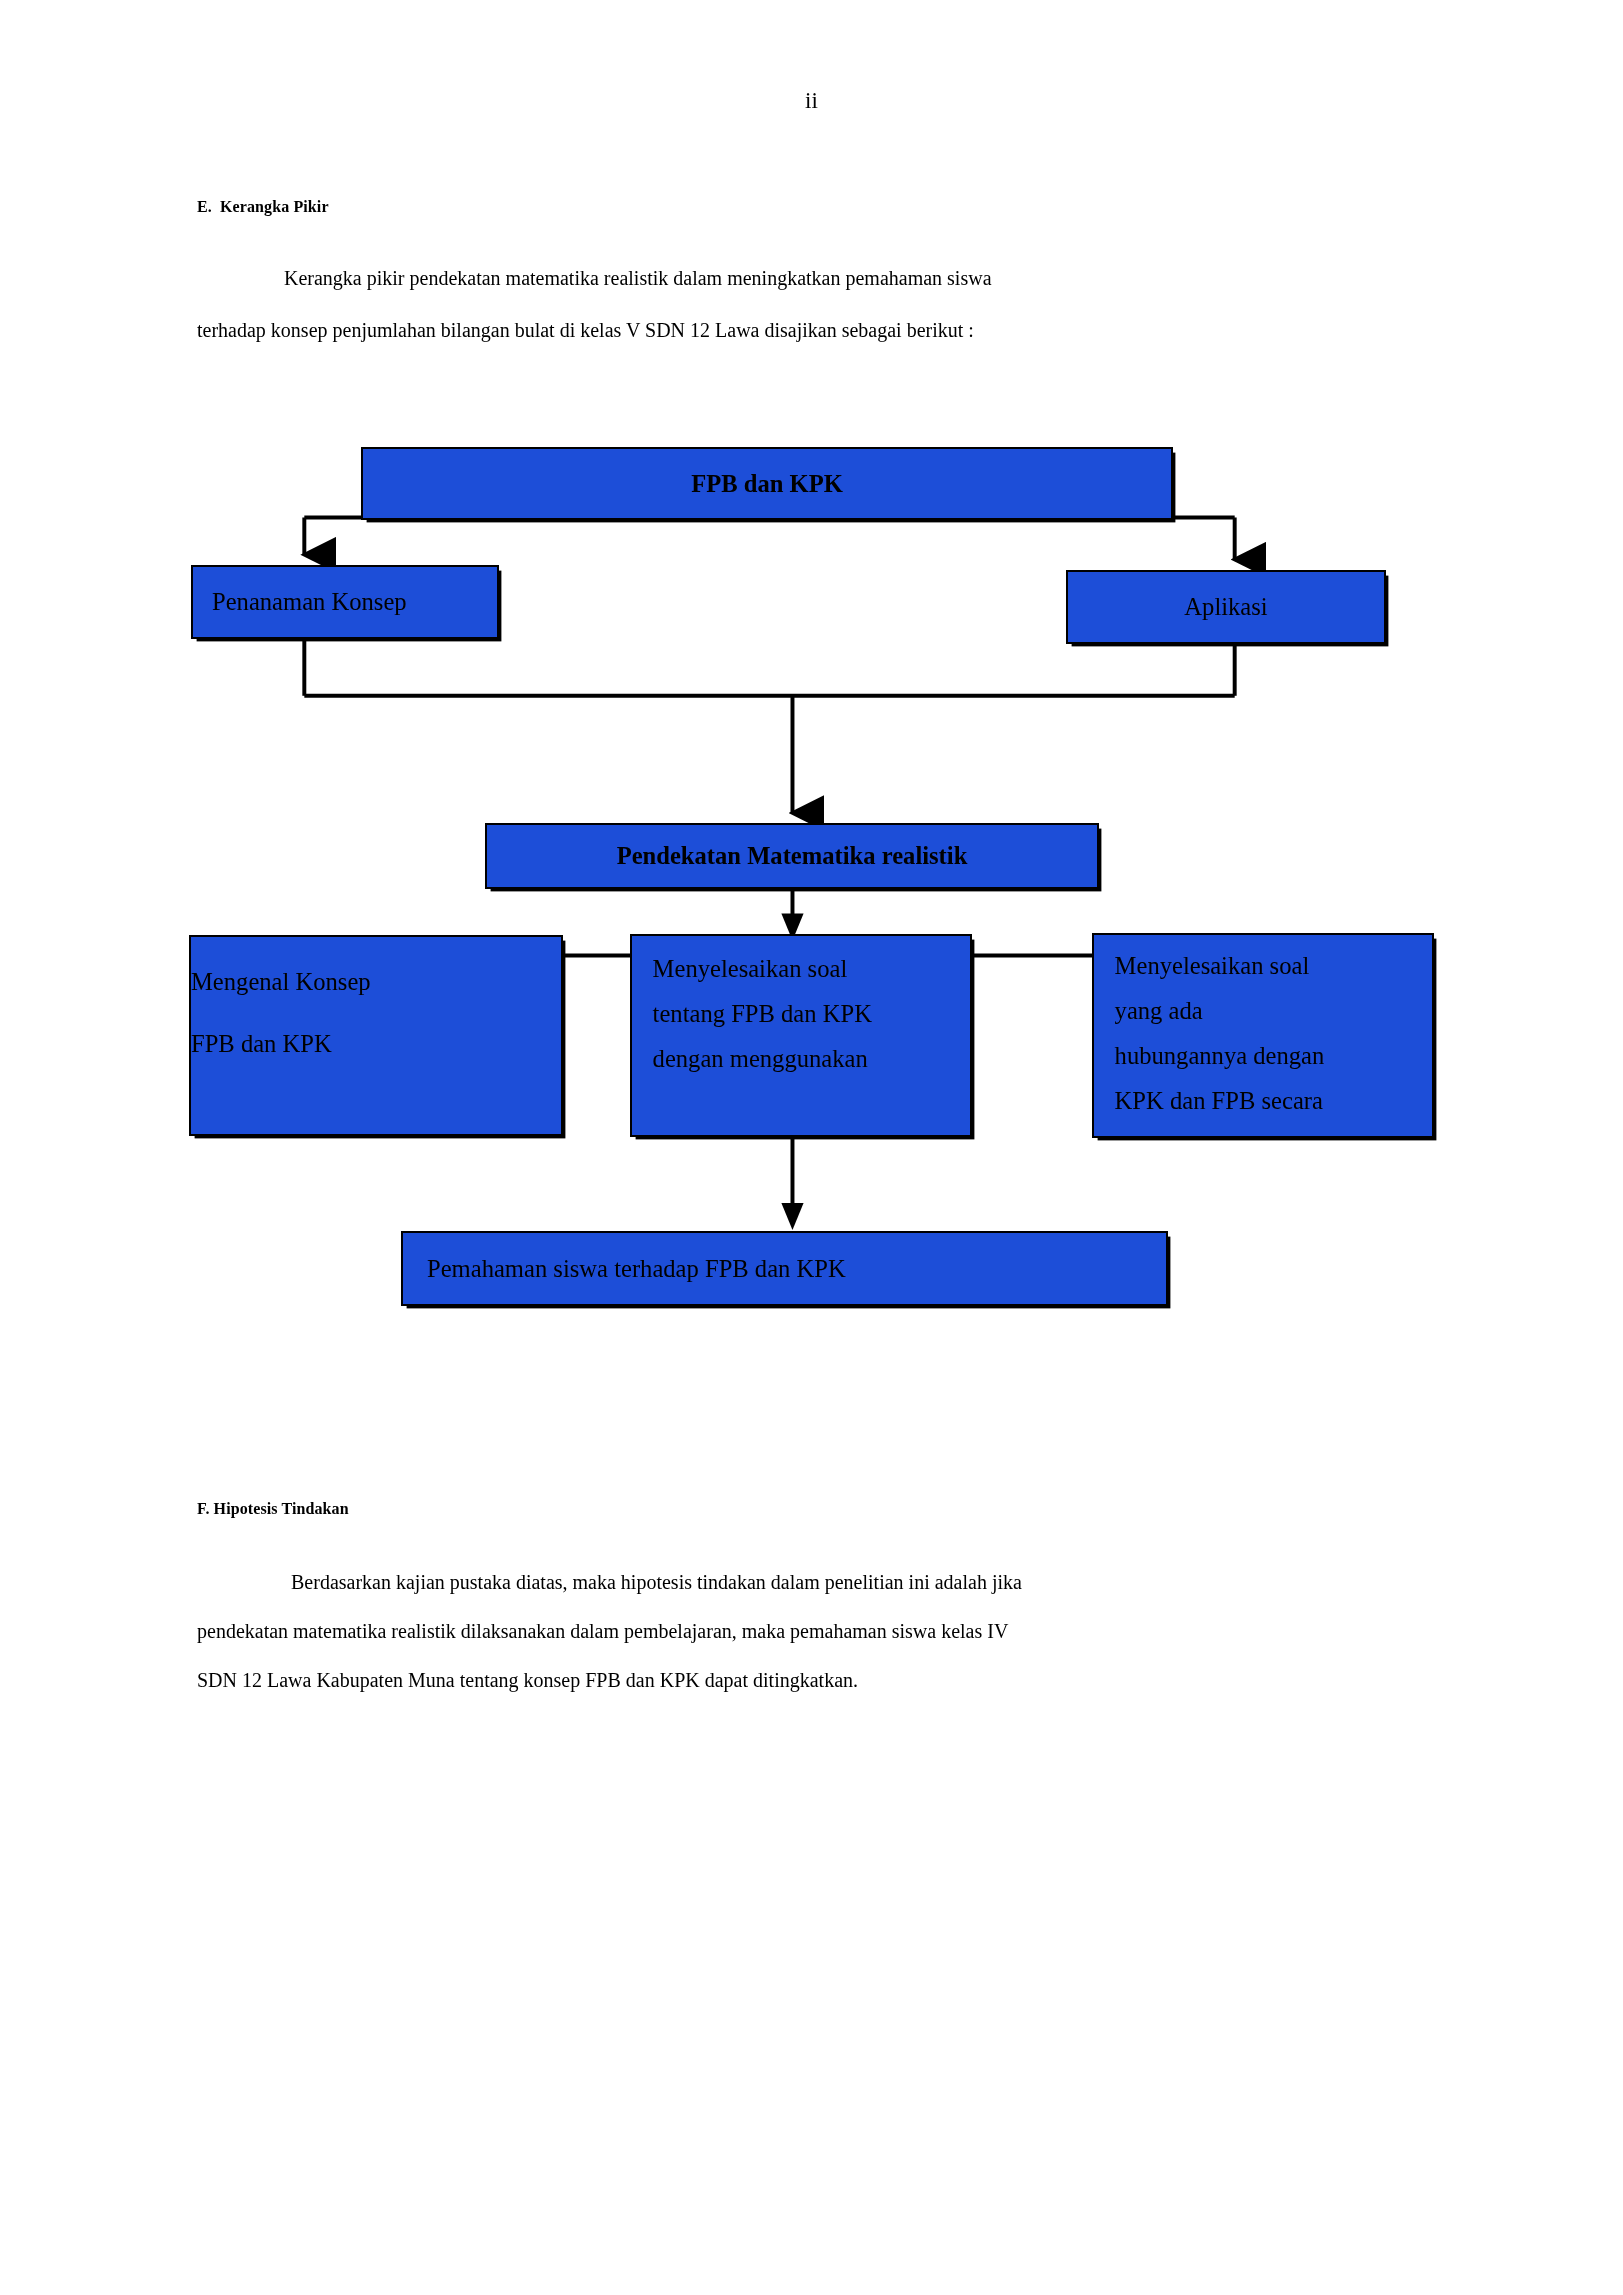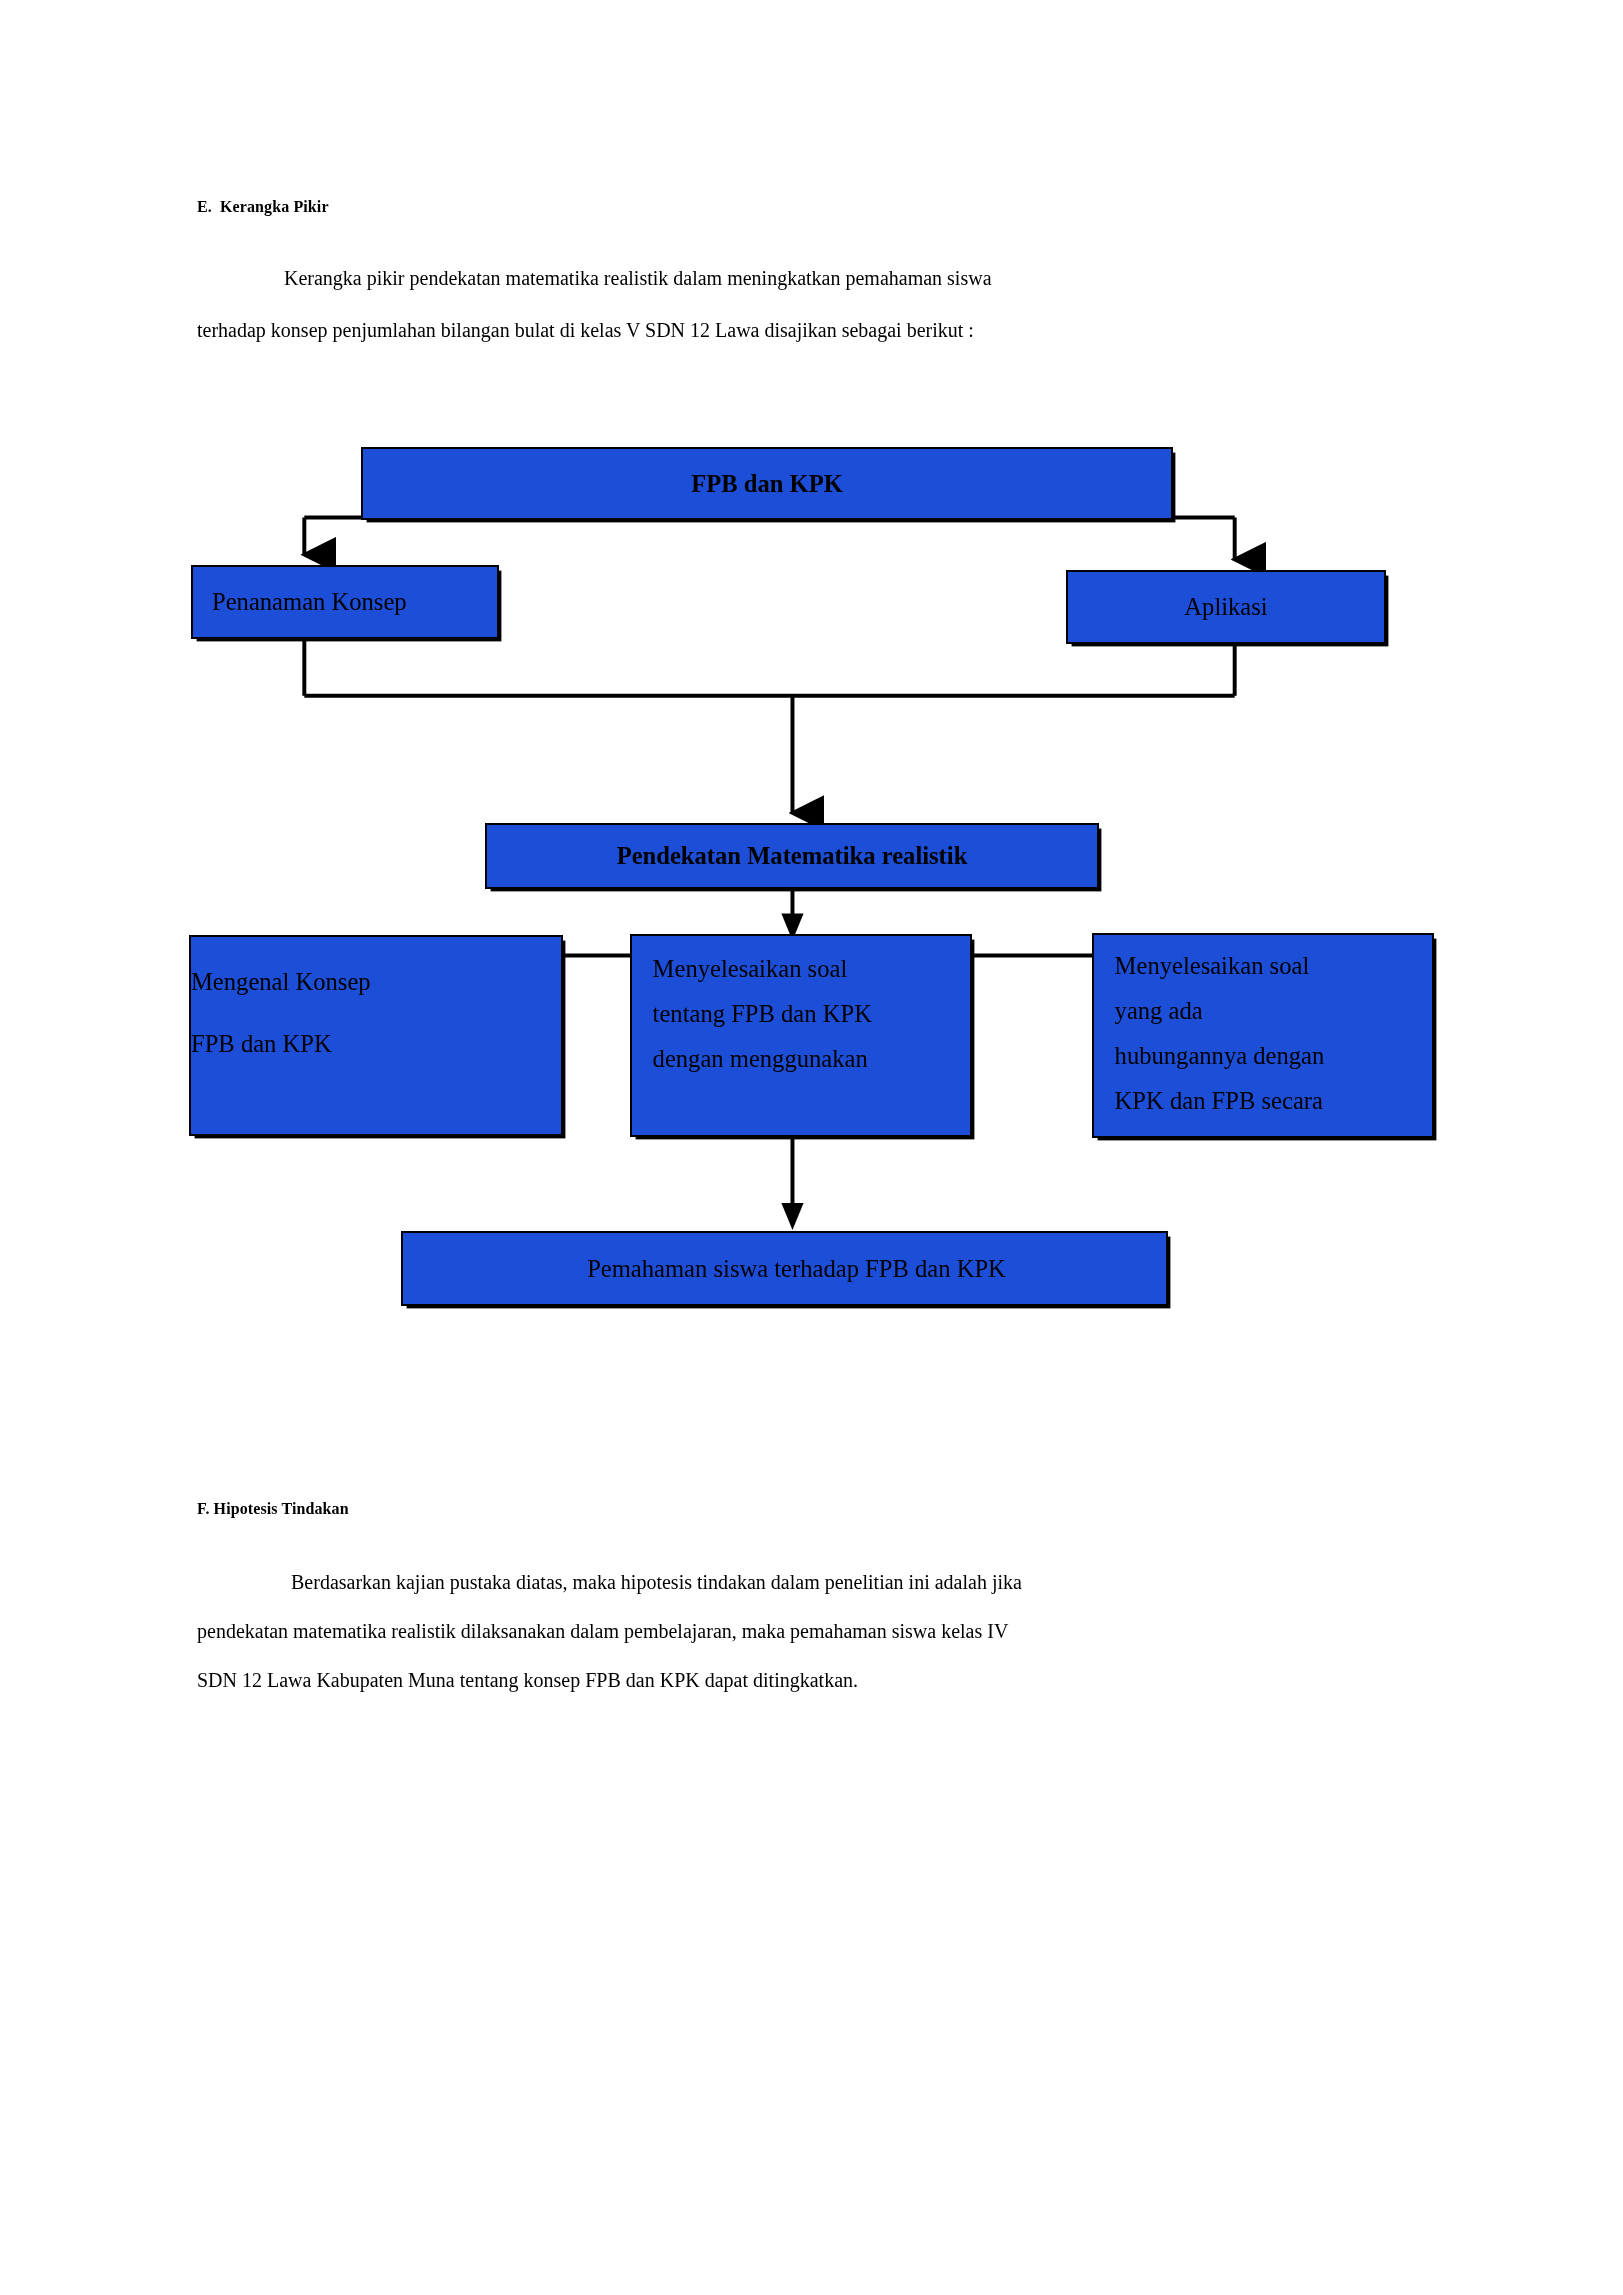--- a/index.html
+++ b/index.html
@@ -107,41 +107,42 @@
   .node.bold .label { font-weight: bold; }
 
   
   #node-fpb-kpk      { left: 361px;  top: 447px;  width: 812px; height: 73px; }
   #node-penanaman    { left: 191px;  top: 565px;  width: 308px;  height: 74px; }
   #node-aplikasi     { left: 1066px; top: 570px;  width: 320px;  height: 74px; }
   #node-pendekatan   { left: 485px;  top: 823px; width: 614px;  height: 66px; }
   #node-mengenal     { left: 189px;  top: 935px; width: 374px;  height: 201px; }
   #node-menyelesaikan-1 { left: 630px;  top: 934px; width: 342px;  height: 203px; }
   #node-menyelesaikan-2 { left: 1092px; top: 933px; width: 342px;  height: 205px; }
-  #node-pemahaman    { left: 401px;  top: 1231px; width: 767px;  height: 75px; justify-content: center; }
+  #node-pemahaman    { left: 401px;  top: 1231px; width: 767px;  height: 75px; }
 
   
   #node-mengenal .label {
     width: 100%;
     padding-top: 14.3px;
     line-height: 62px;
   }
   #node-menyelesaikan-1 .label { padding: 9.5px 0 0 20.6px; line-height: 45px; }
   #node-menyelesaikan-2 .label { padding: 8px 0 0 20.6px; line-height: 45px; }
   #node-pemahaman .label { padding: 14.3px 0 0 24px; }
   #node-penanaman .label { padding-left: 19px; align-self: center; }
   #node-aplikasi .label { width:100%; text-align:center; align-self:center; }
   #node-fpb-kpk .label { width:100%; text-align:center; align-self:center; }
   #node-pendekatan .label { width:100%; text-align:center; align-self:center; }
 </style>
 </head>
 <body>
 
 <div class="page">
 
+  <div class="page-number">ii</div>
 
   <div class="section-heading" id="heading-kerangka">E.  Kerangka Pikir</div>
 
   <div class="body-para" id="para-kerangka">
     <span class="indent"></span><span>Kerangka pikir pendekatan matematika realistik dalam meningkatkan pemahaman siswa</span>
     <div class="nojustify">terhadap konsep penjumlahan bilangan bulat di kelas V SDN 12 Lawa disajikan sebagai berikut  :</div>
   </div>
 
   <div class="chart">
     <svg width="1623" height="2295" viewBox="0 0 2048 2896">

